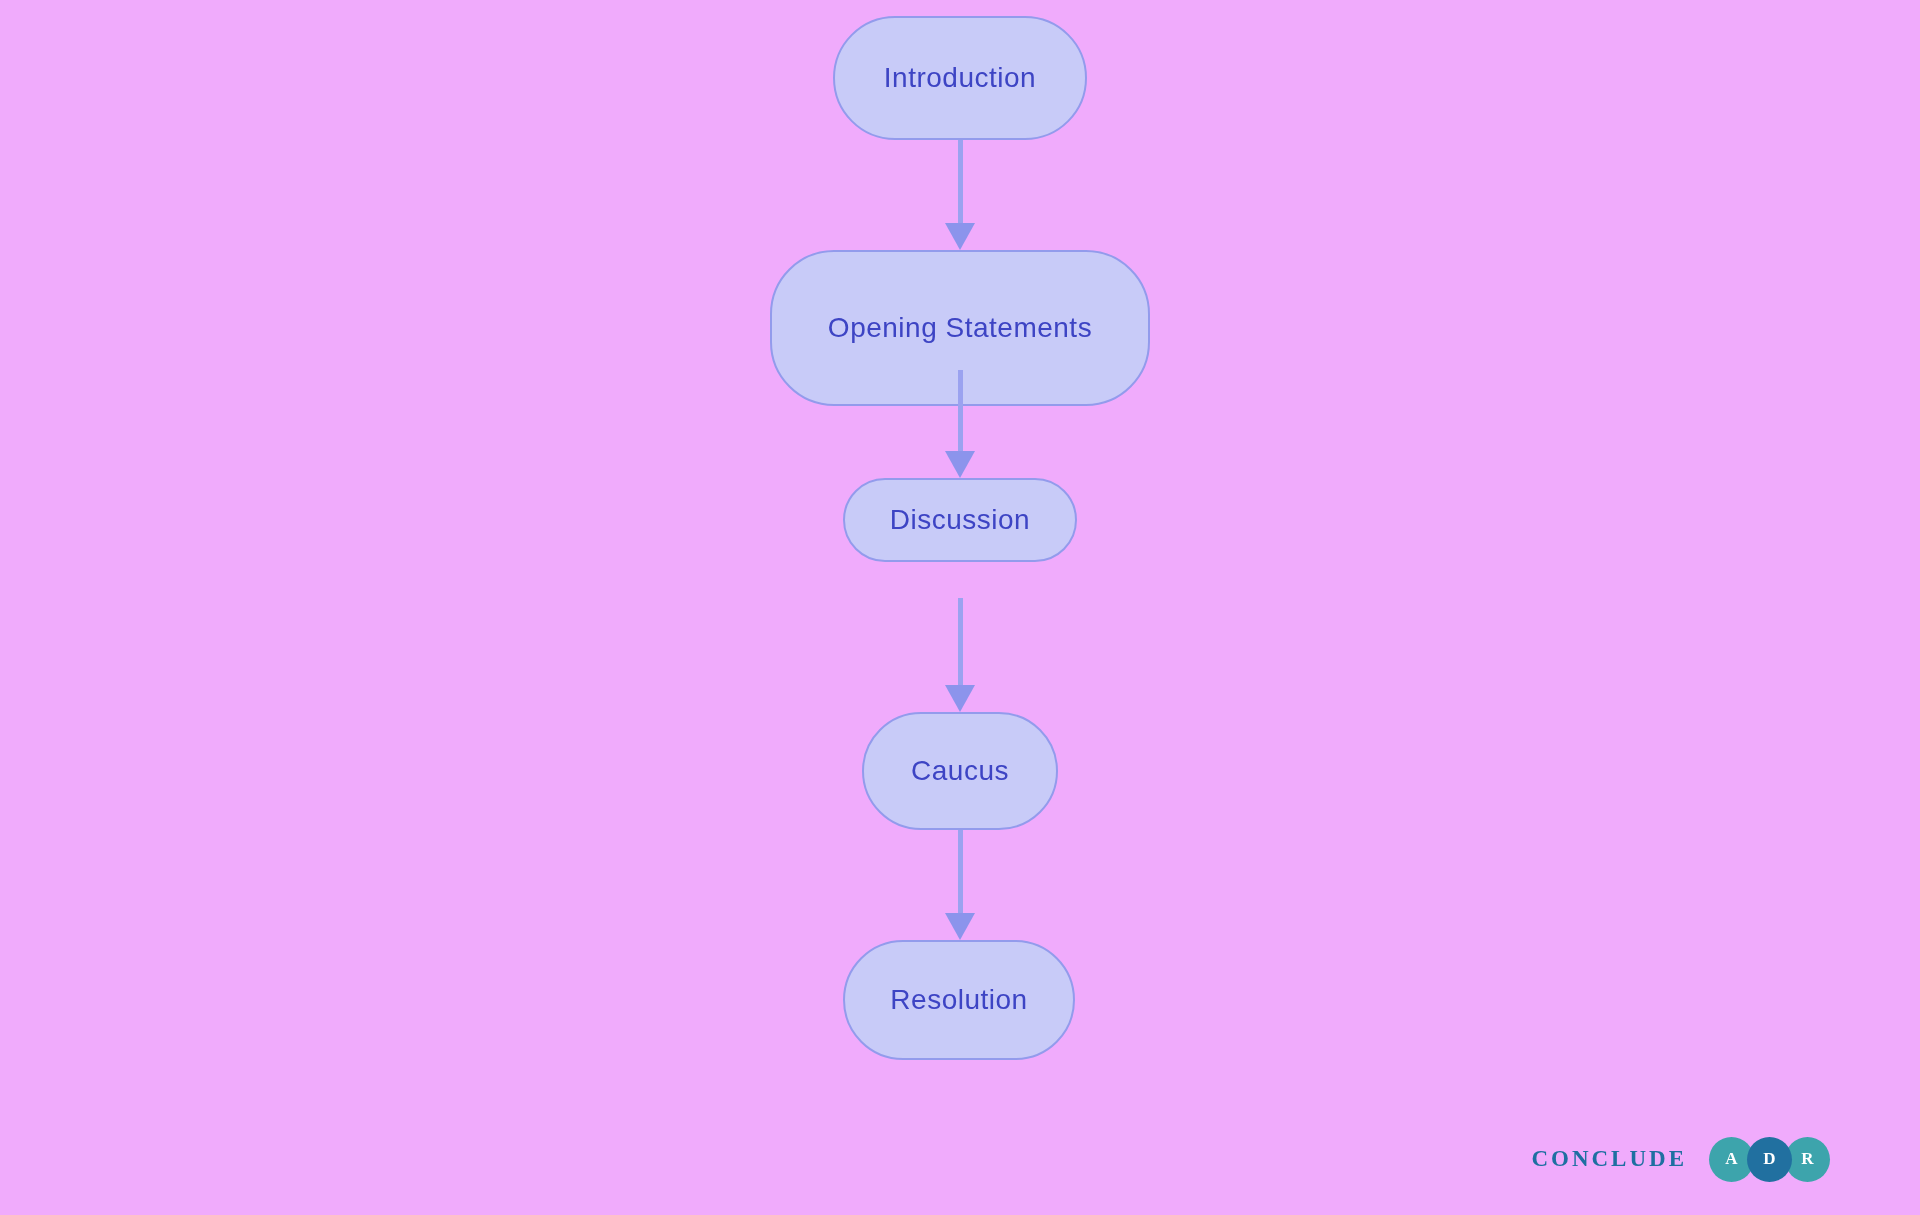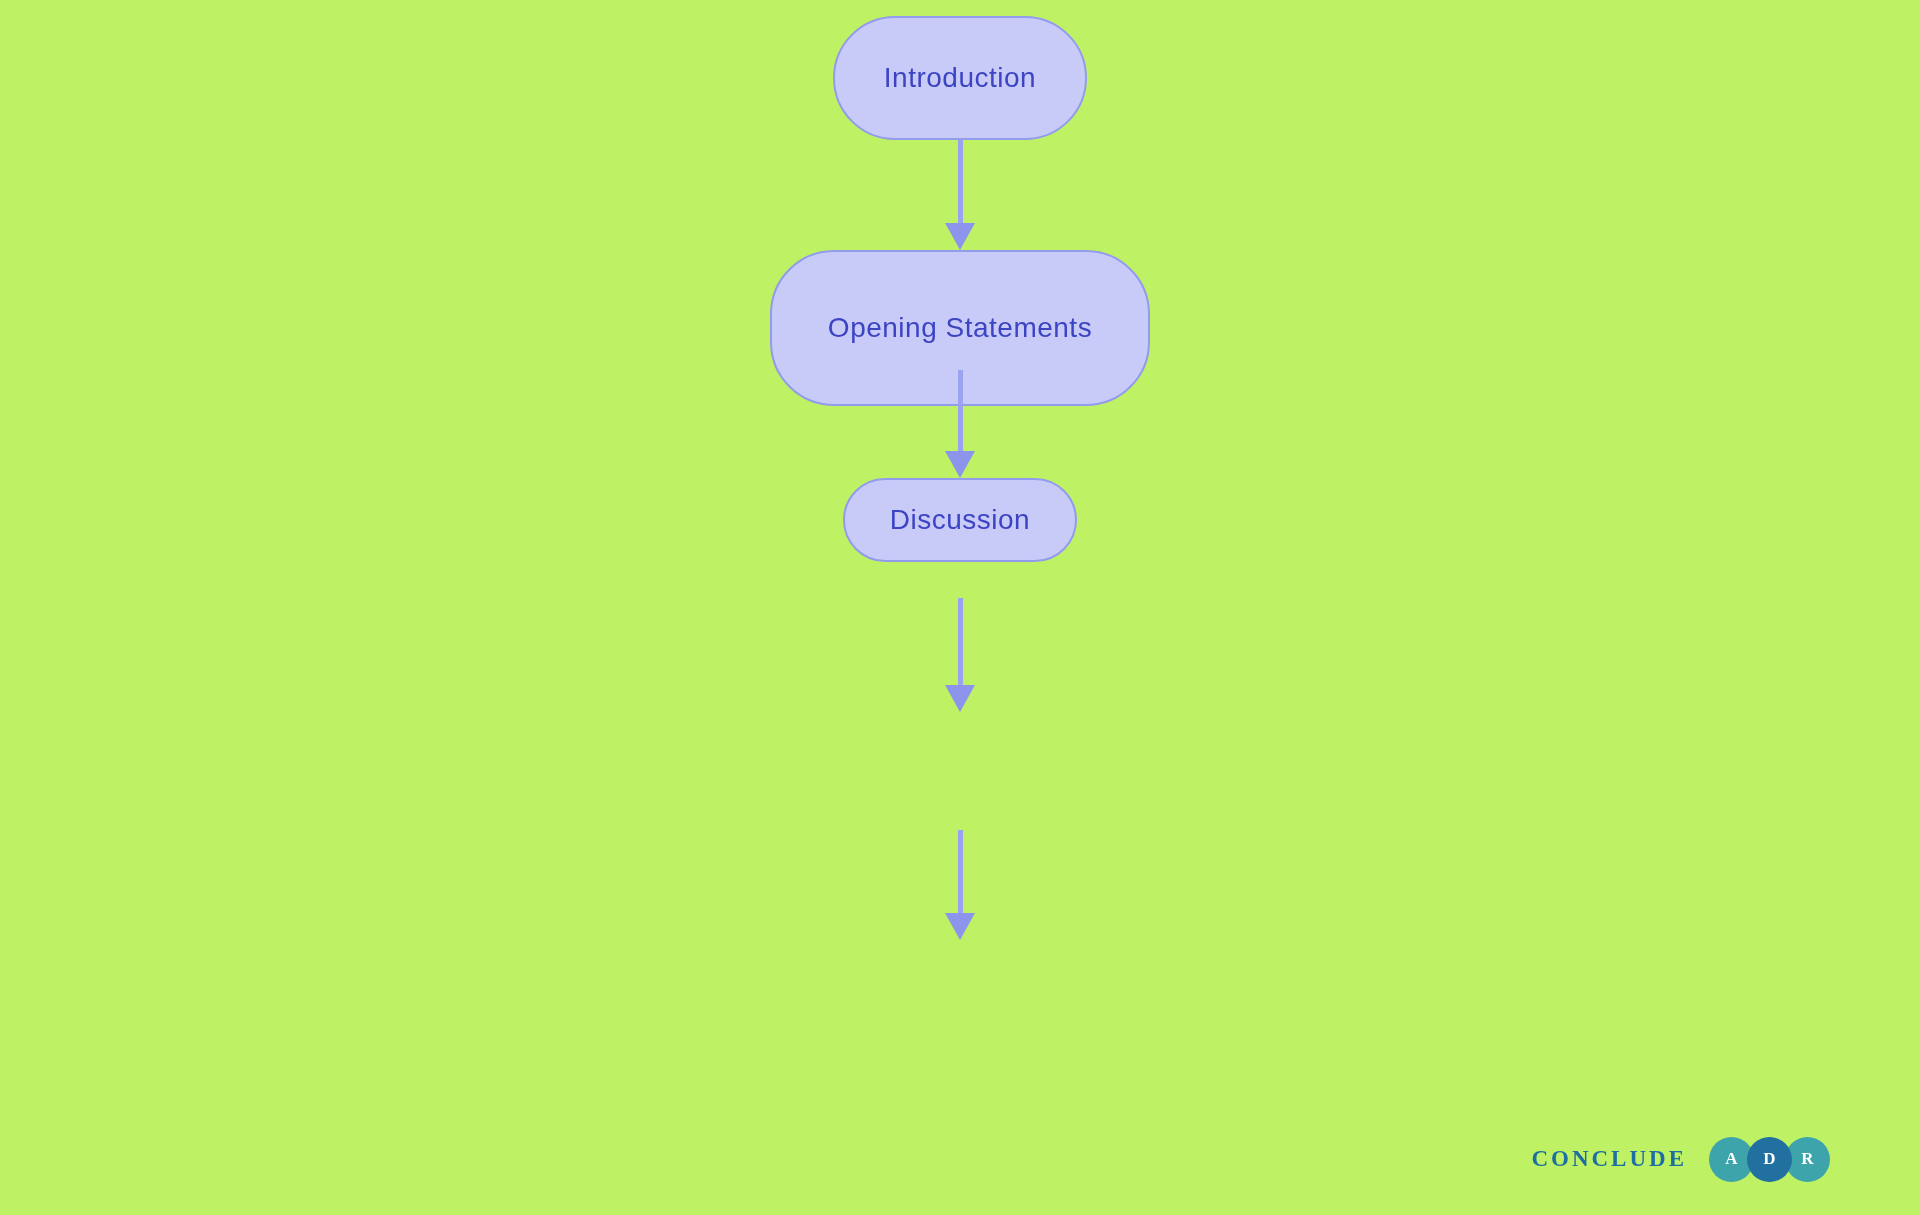--- a/index.html
+++ b/index.html
@@ -1,21 +1,21 @@
 <!DOCTYPE html>
 <html><head>
 <meta charset="utf-8">
 <style>
   * { margin: 0; padding: 0; box-sizing: border-box; }
   html, body { background: #ffffff; }
   .canvas {
     position: relative;
     width: 1920px;
     height: 1215px;
-    background: #bef264;
+    background: #f0abfc;
     overflow: hidden;
     font-family: "Liberation Sans", sans-serif;
   }
 
   
   .node {
     position: absolute;
     background: #c8cbf8;
     border: 2px solid #939bec;
     border-radius: 64px;
@@ -119,26 +119,32 @@
 
   <div class="node node-discussion">
     <span>Discussion</span>
   </div>
 
   <div class="arrow arrow-3">
     <span class="arrow-line"></span>
     <span class="arrow-head"></span>
   </div>
 
+  <div class="node node-caucus">
+    <span>Caucus</span>
+  </div>
 
   <div class="arrow arrow-4">
     <span class="arrow-line"></span>
     <span class="arrow-head"></span>
   </div>
 
+  <div class="node node-resolution">
+    <span>Resolution</span>
+  </div>
 
   <div class="brand-logo">
     <span class="wordmark">CONCLUDE</span>
     <span class="badges">
       <span class="badge badge-a">A</span>
       <span class="badge badge-d">D</span>
       <span class="badge badge-r">R</span>
     </span>
   </div>
 

